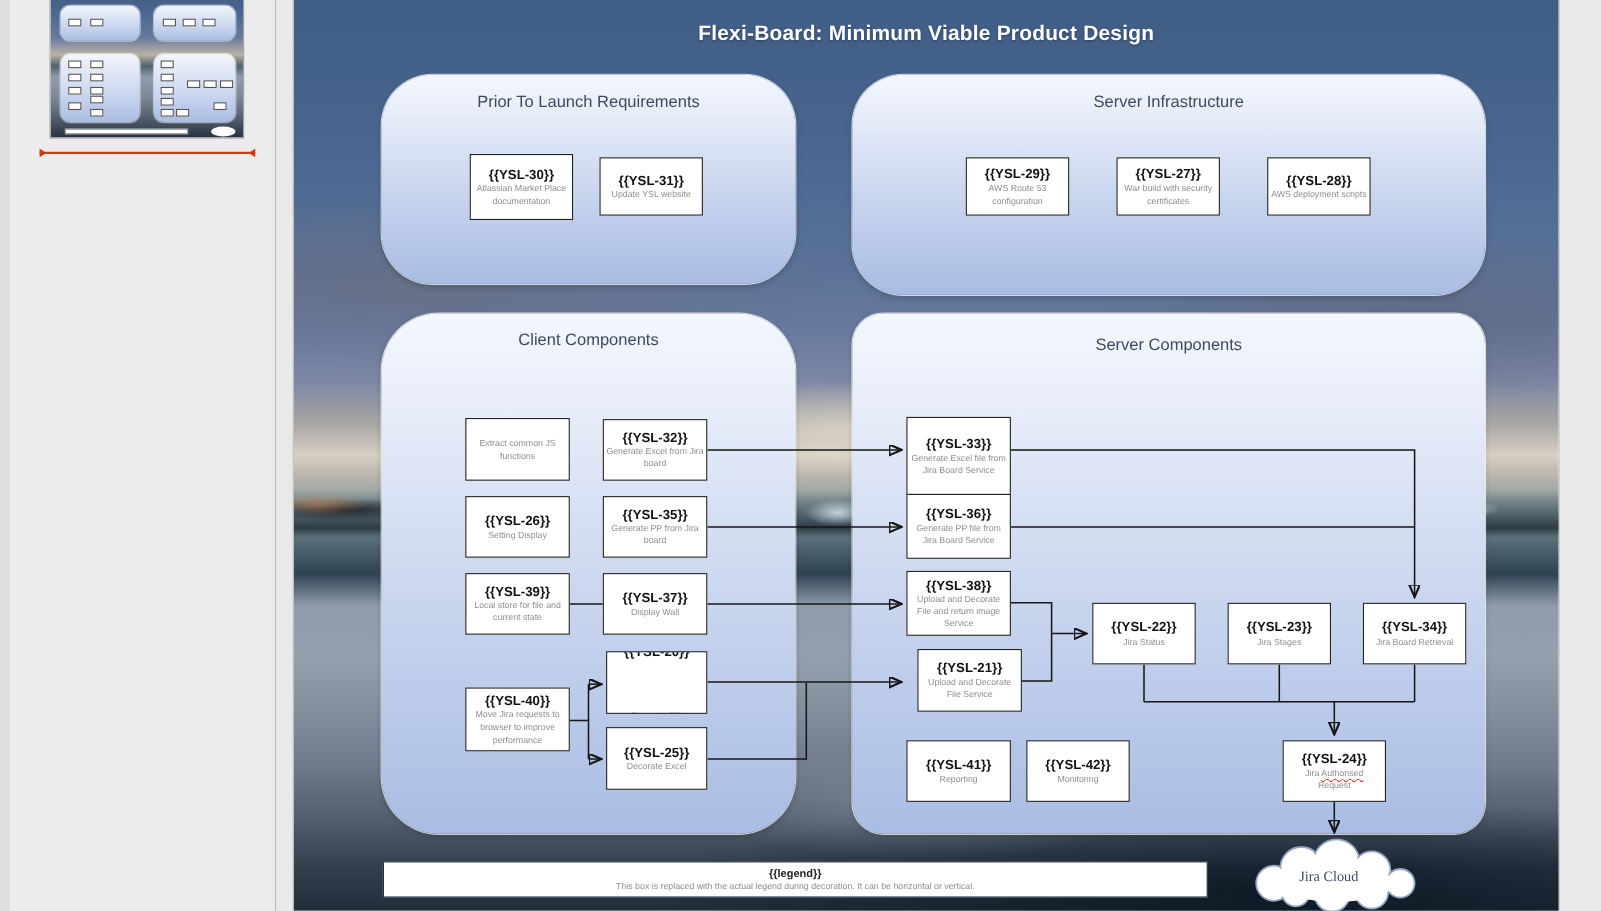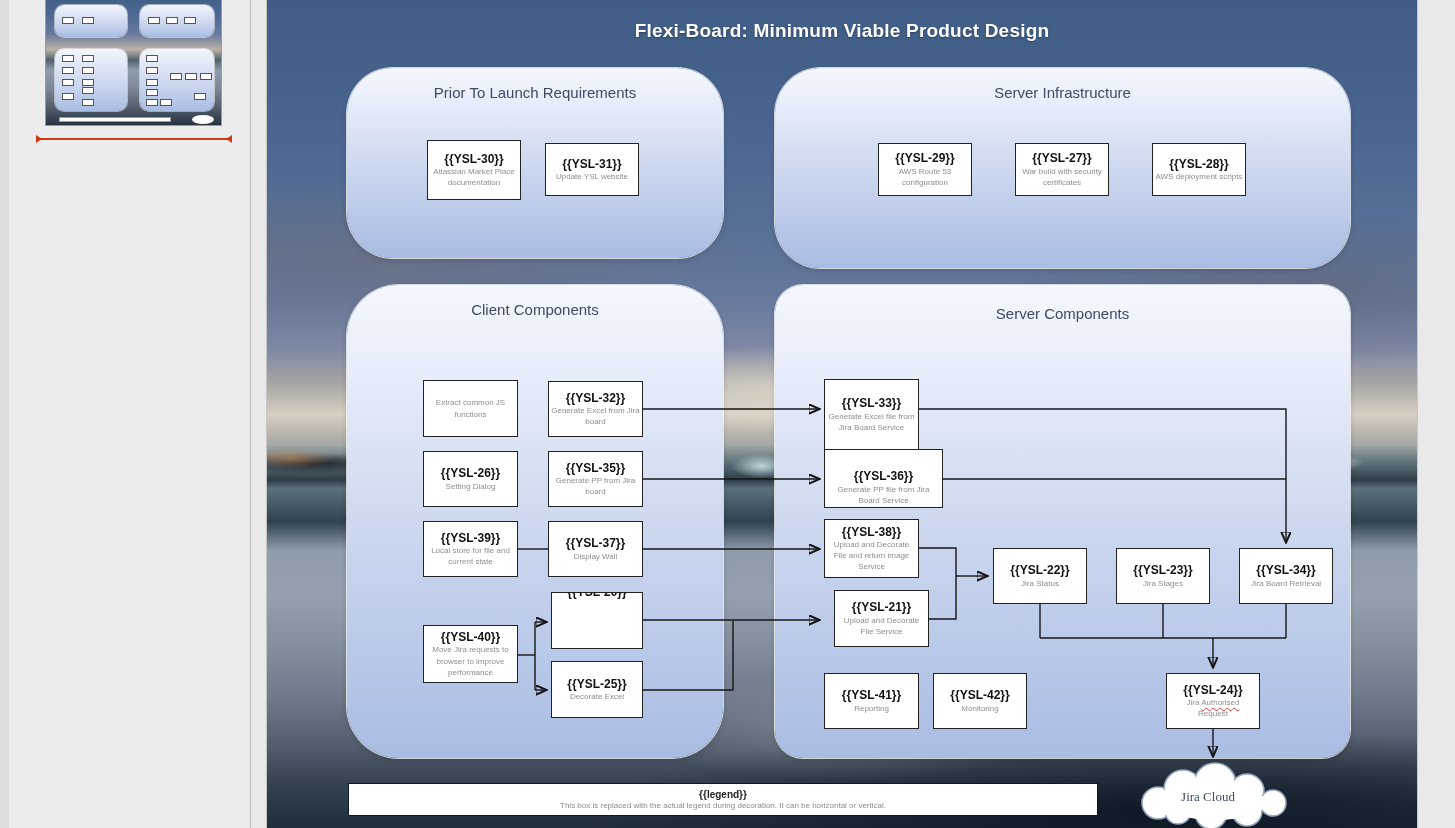--- a/index.html
+++ b/index.html
@@ -210,21 +210,21 @@
 
       <div class="box" style="left:156px;top:380px;width:95px;height:57px;">
         <div class="box-desc">Extract common JS functions</div>
       </div>
       <div class="box" style="left:281px;top:381px;width:95px;height:56px;">
         <div class="box-tag">{{YSL-32}}</div>
         <div class="box-desc">Generate Excel from Jira board</div>
       </div>
       <div class="box" style="left:156px;top:451px;width:95px;height:56px;">
         <div class="box-tag">{{YSL-26}}</div>
-        <div class="box-desc">Setting Dialog</div>
+        <div class="box-desc">Setting Display</div>
       </div>
       <div class="box" style="left:281px;top:451px;width:95px;height:56px;">
         <div class="box-tag">{{YSL-35}}</div>
         <div class="box-desc">Generate PP from Jira board</div>
       </div>
       <div class="box" style="left:156px;top:521px;width:95px;height:56px;">
         <div class="box-tag">{{YSL-39}}</div>
         <div class="box-desc">Local store for file and current state</div>
       </div>
       <div class="box" style="left:281px;top:521px;width:95px;height:56px;">
@@ -241,21 +241,21 @@
       </div>
       <div class="box" style="left:284px;top:661px;width:92px;height:57px;">
         <div class="box-tag">{{YSL-25}}</div>
         <div class="box-desc">Decorate Excel</div>
       </div>
 
       <div class="box" style="left:557px;top:379px;width:95px;height:71px;">
         <div class="box-tag">{{YSL-33}}</div>
         <div class="box-desc">Generate Excel file from Jira Board Service</div>
       </div>
-      <div class="box" style="left:557px;top:449px;width:119px;height:59px;justify-content:flex-end;">
+      <div class="box" style="left:557px;top:449px;width:95px;height:59px;">
         <div class="box-tag">{{YSL-36}}</div>
         <div class="box-desc">Generate PP file from Jira Board Service</div>
       </div>
       <div class="box" style="left:557px;top:519px;width:95px;height:59px;">
         <div class="box-tag">{{YSL-38}}</div>
         <div class="box-desc">Upload and Decorate File and return image Service</div>
       </div>
       <div class="box" style="left:557px;top:590px;width:95px;height:57px;margin-left:10px;">
         <div class="box-tag">{{YSL-21}}</div>
         <div class="box-desc">Upload and Decorate File Service</div>

